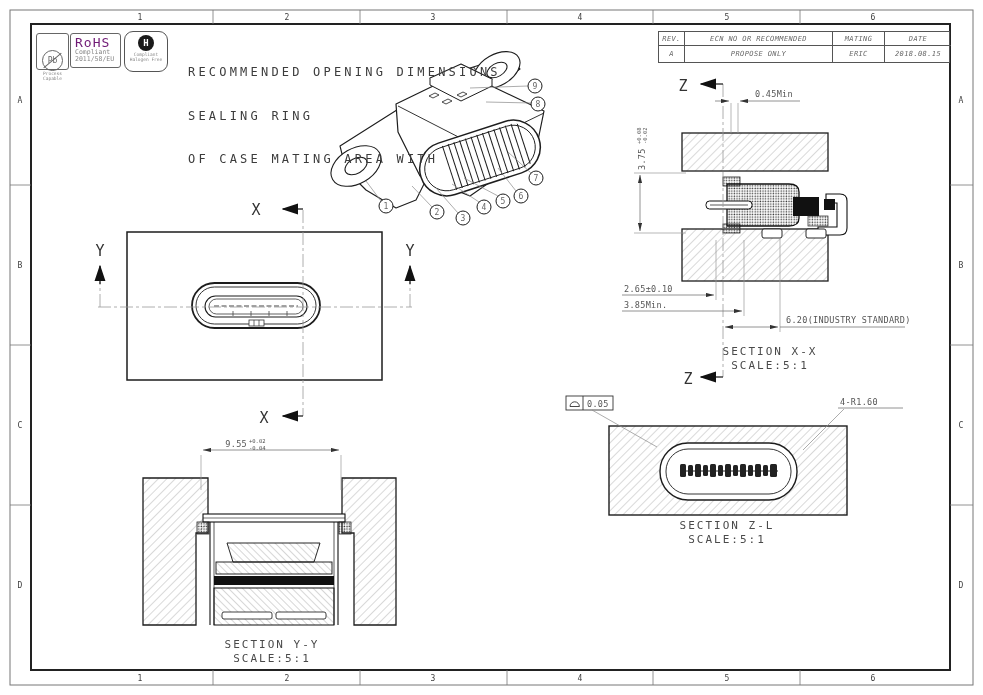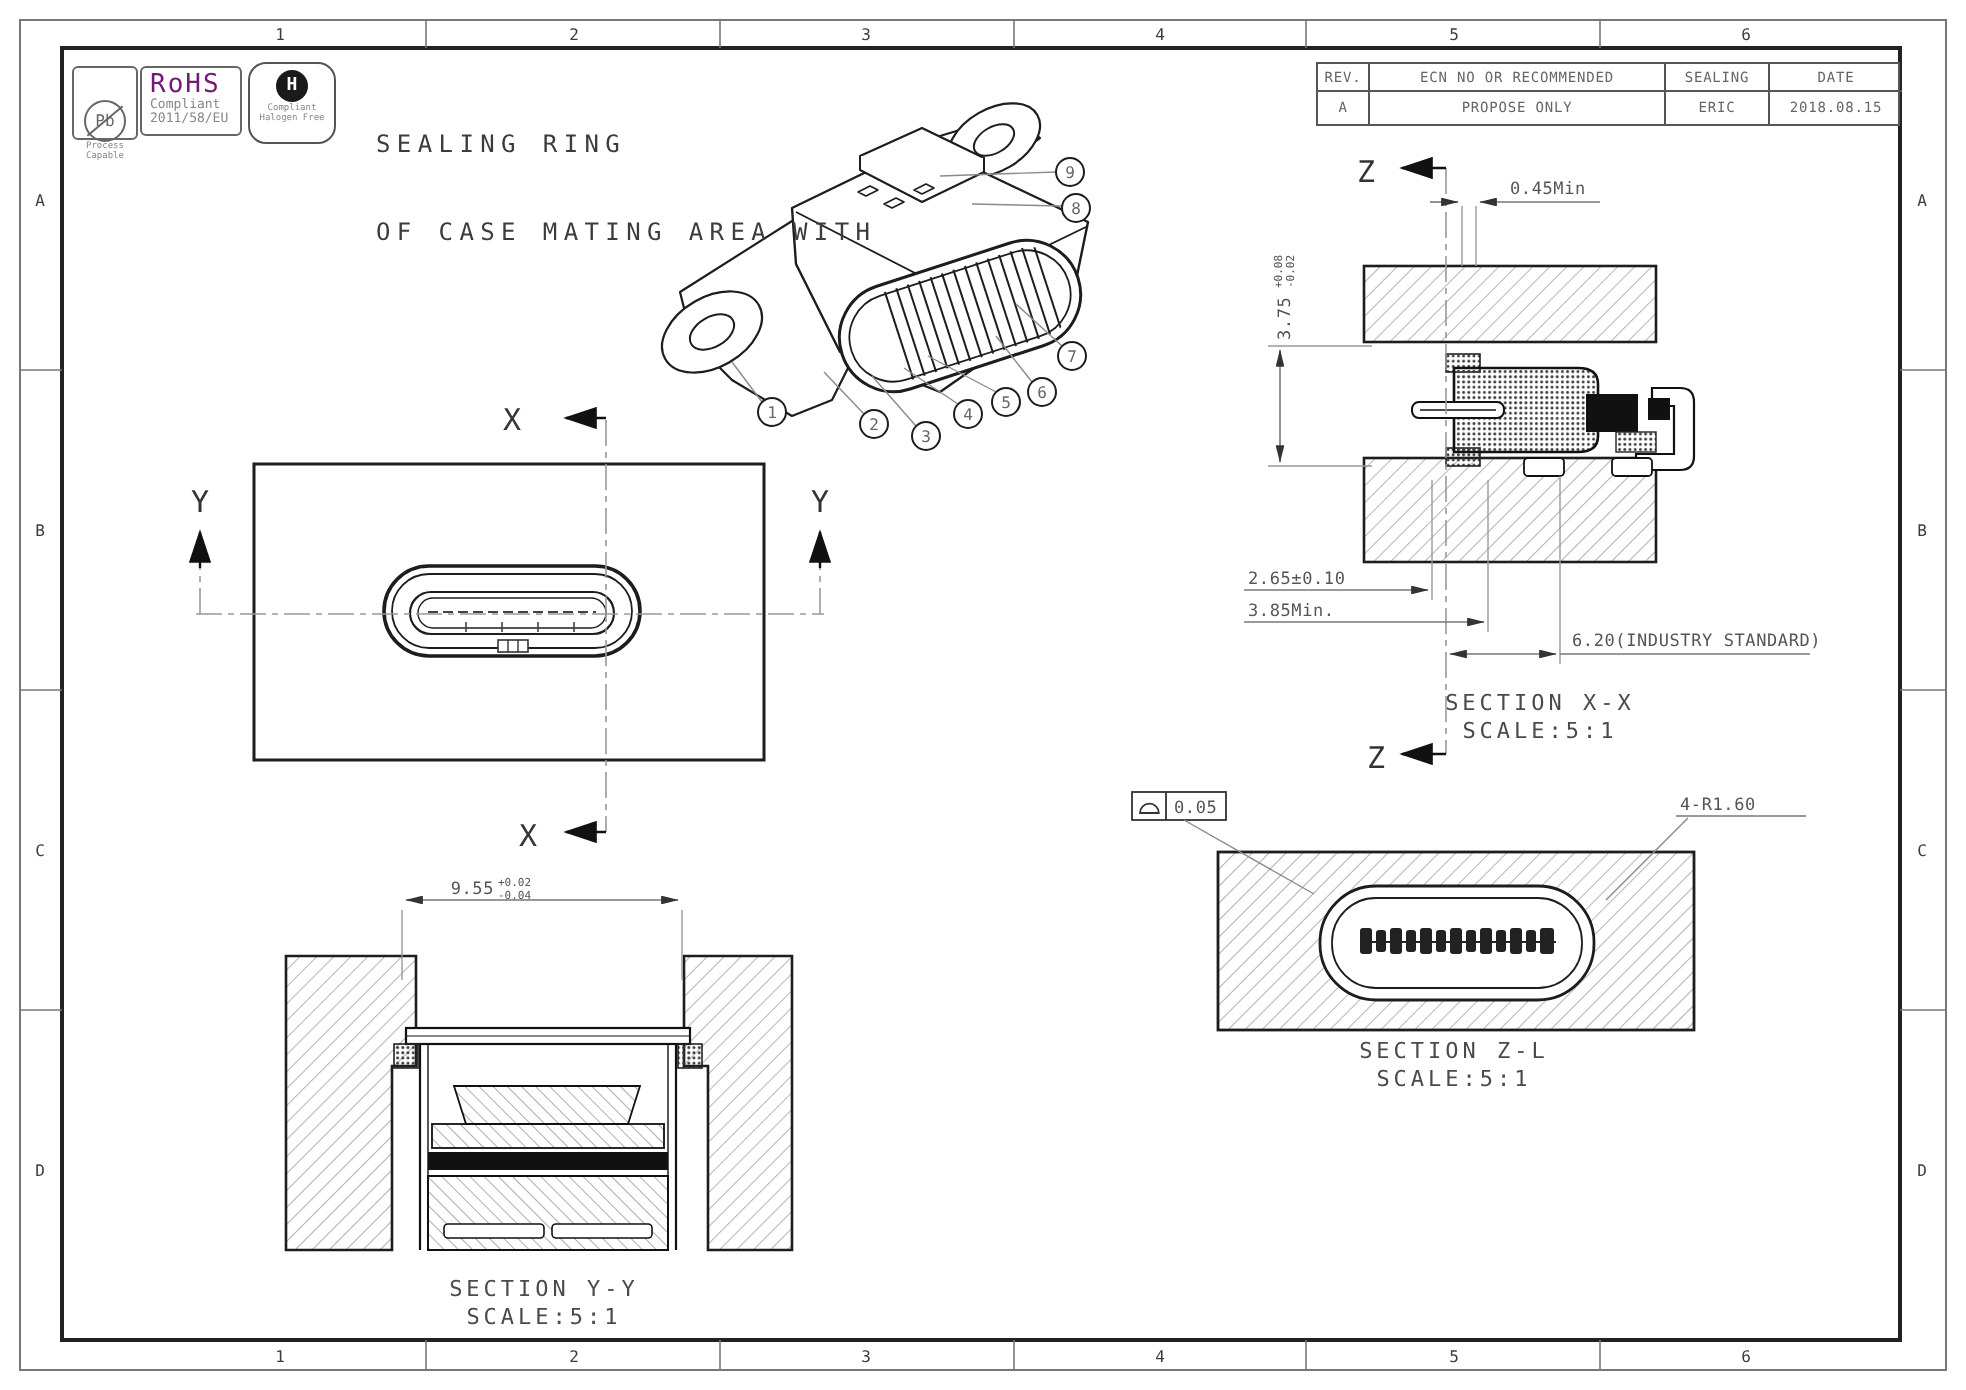--- a/index.html
+++ b/index.html
@@ -26,21 +26,21 @@
   .pb-circle{position:relative;width:19px;height:19px;border:1.2px solid #666;border-radius:50%;margin:16px auto 0;font-size:8px;line-height:19px;color:#666;}
   .pb-slash{position:absolute;left:-2px;top:9px;width:23px;height:0;border-top:1px solid #666;transform:rotate(-40deg);}
   .logo-cap{font-size:4.5px;line-height:5px;letter-spacing:0;color:#888;}
   .logo-rohs{left:70px;top:33px;width:51px;height:35px;text-align:left;padding-left:4px;box-sizing:border-box;}
   .rohs-big{font-size:13px;letter-spacing:1px;color:#701a75;line-height:13px;margin-top:2px;}
   .rohs-s{font-size:6.5px;line-height:7px;color:#888;}
   .logo-hf{left:124px;top:31px;width:42px;height:39px;border:1.2px solid #555;border-radius:9px;}
   .hf-circle{width:16px;height:16px;background:#1a1a1a;border-radius:50%;margin:3px auto 1px;color:#fff;font-size:9px;font-weight:bold;line-height:16px;}
   .rev-table{left:658px;top:31px;width:292px;position:absolute;border:1px solid #555;box-sizing:border-box;
              display:grid;grid-template-columns:25px 148px 52px 67px;font-size:7px;letter-spacing:.4px;color:#666;}
-  .rev-table .c{border-left:1px solid #555;display:flex;align-items:center;justify-content:center;height:13px;}
+  .rev-table .c{border-left:1px solid #555;display:flex;align-items:center;justify-content:center;height:13px;font-style:italic;}
   .rev-table .c.first{border-left:none;}
   .rev-table .c.hdr{border-bottom:1px solid #555;}
   .rev-table .c.row2{height:16px;}
 </style>
 </head>
 <body>
 
 <div class="page">
 
 <svg width="983" height="695" viewBox="0 0 983 695">
@@ -389,28 +389,29 @@
     <div class="rohs-s">2011/58/EU</div>
   </div>
 
   <div class="logo-box logo-hf">
     <div class="hf-circle">H</div>
     <div class="logo-cap">Compliant</div>
     <div class="logo-cap">Halogen Free</div>
   </div>
 
   <div class="overlay title-block">
+    <div>RECOMMENDED OPENING DIMENSIONS</div>
     <div>SEALING RING</div>
     <div>OF CASE MATING AREA WITH</div>
   </div>
 
   <div class="rev-table">
     <div class="c hdr first">REV.</div>
     <div class="c hdr">ECN NO OR RECOMMENDED</div>
-    <div class="c hdr">SEALING</div>
+    <div class="c hdr">MATING</div>
     <div class="c hdr">DATE</div>
     <div class="c row2 first">A</div>
     <div class="c row2">PROPOSE ONLY</div>
     <div class="c row2">ERIC</div>
     <div class="c row2">2018.08.15</div>
   </div>
 
 </div>
 
 </body></html>

